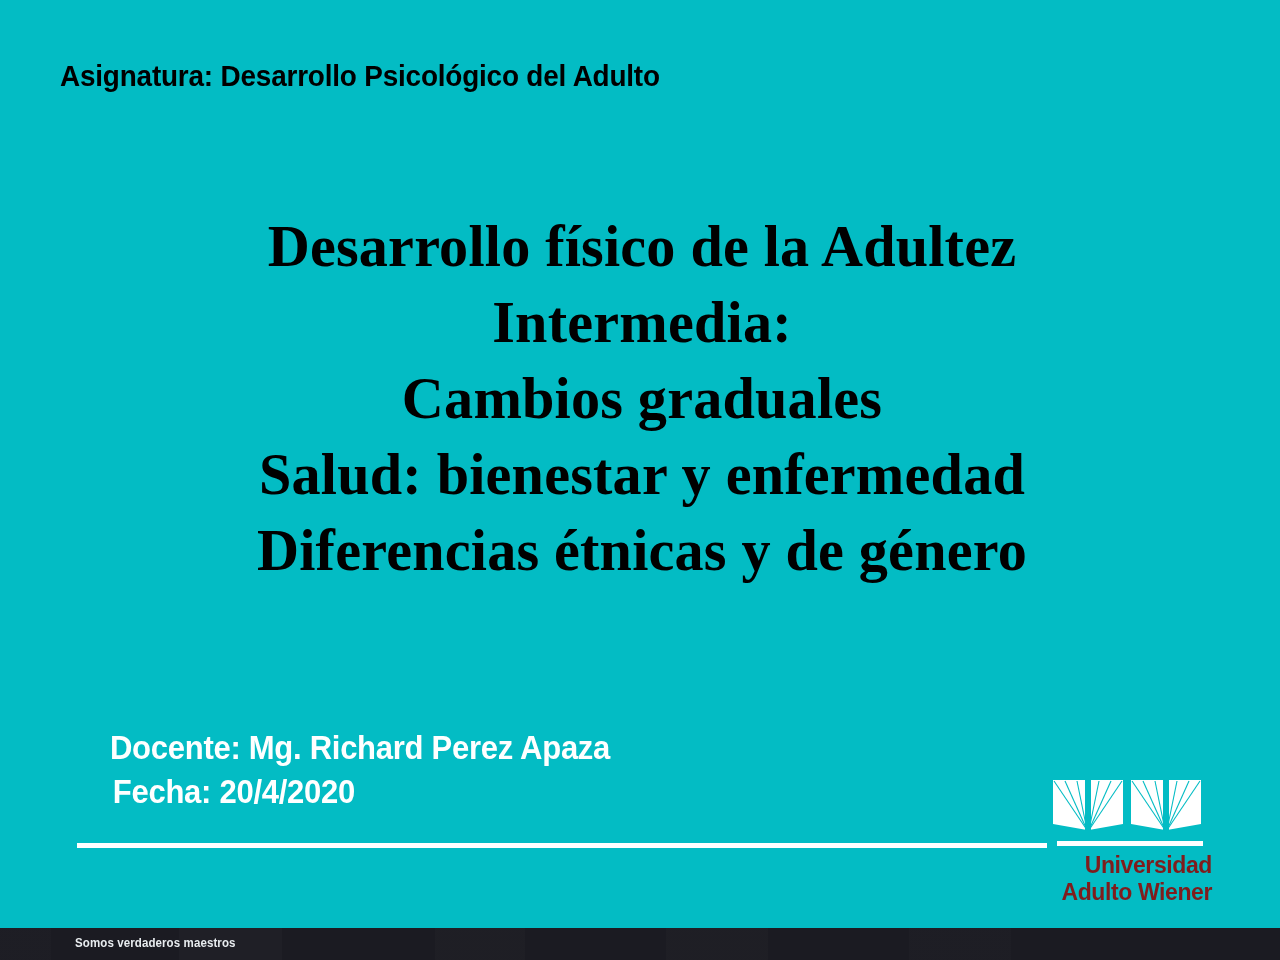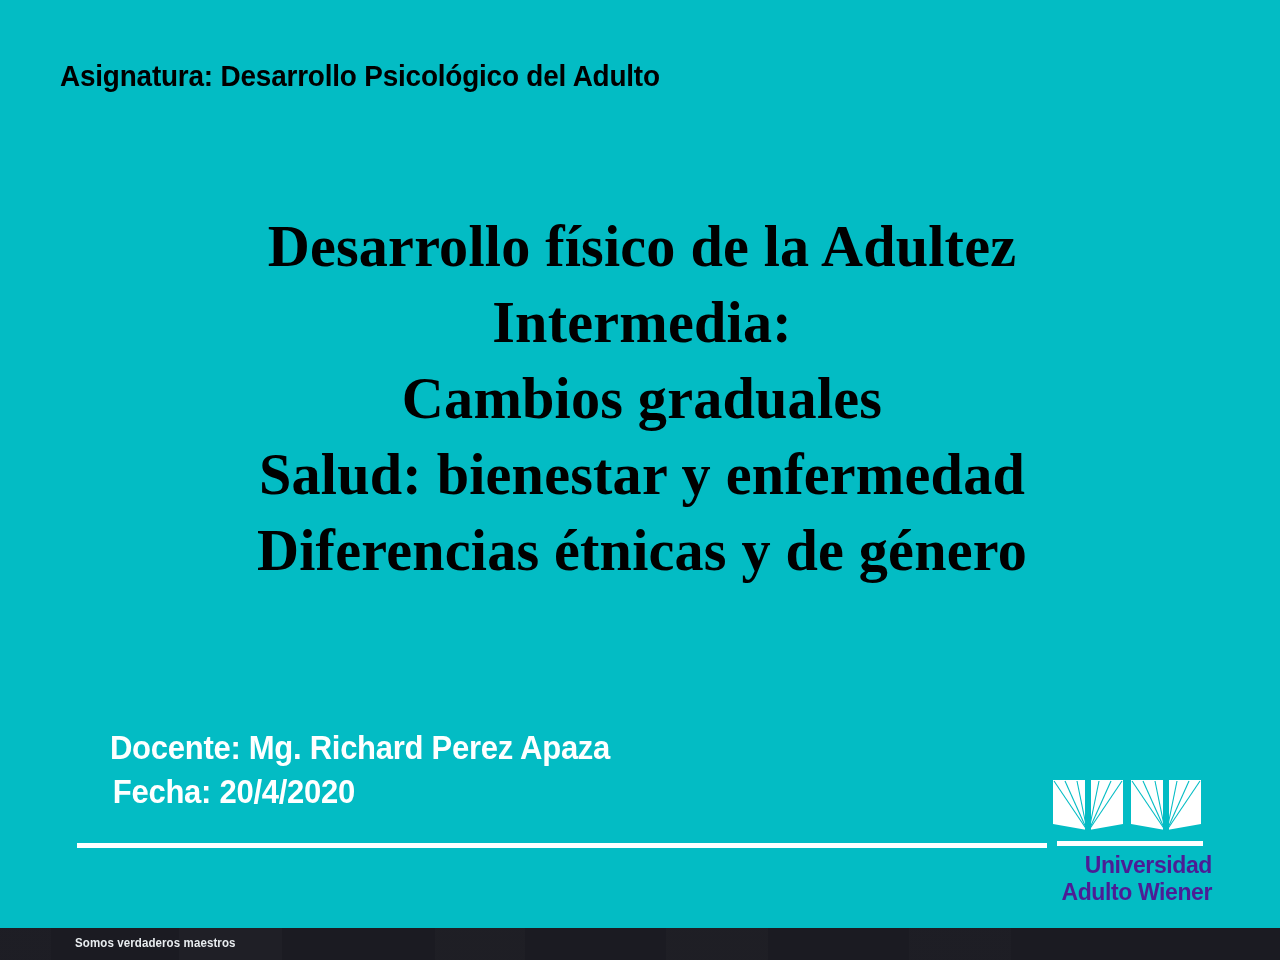--- a/index.html
+++ b/index.html
@@ -106,21 +106,21 @@
     width: 146px;
     height: 5px;
     background: #ffffff;
   }
   #logo .logo-text {
     position: absolute;
     left: 0;
     top: 74px;
     width: 172px;
     text-align: right;
-    color: #4c1d95;
+    color: #7f1d1d;
     font-family: "Liberation Sans", sans-serif;
     font-weight: bold;
     font-size: 23px;
     line-height: 27px;
     letter-spacing: -0.4px;
     white-space: nowrap;
   }
 
   
   #footer-bar {

